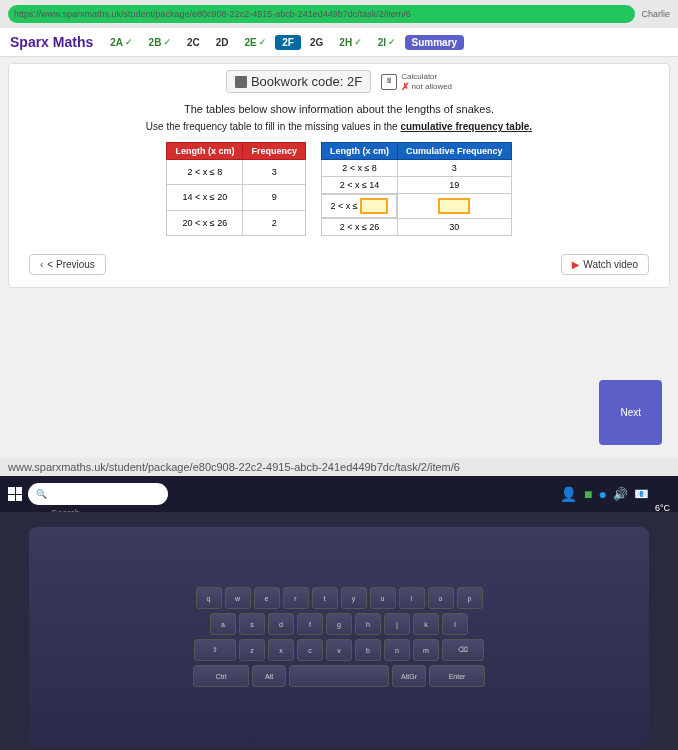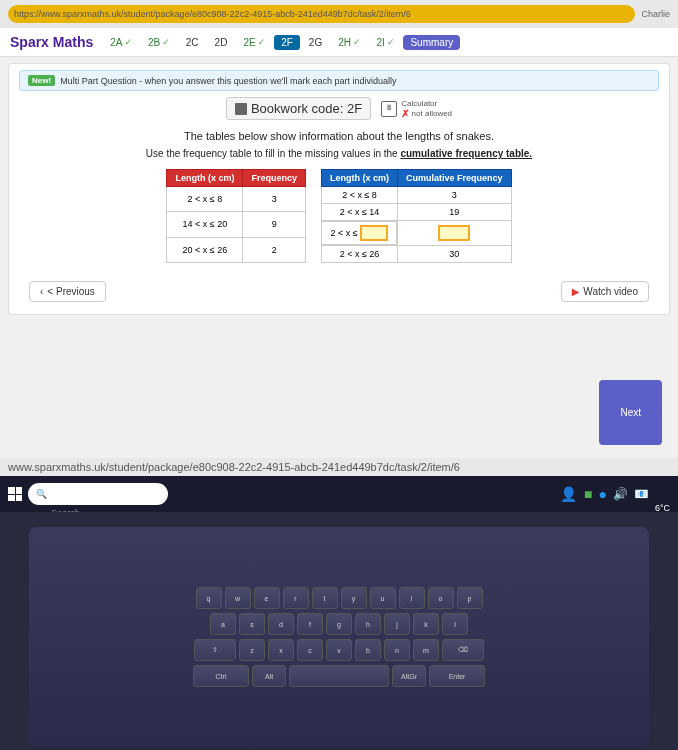--- a/index.html
+++ b/index.html
@@ -15,21 +15,21 @@
     .browser-bar {
       background: #e8e8e8;
       height: 28px;
       display: flex;
       align-items: center;
       padding: 0 8px;
       gap: 6px;
     }
     .browser-bar-url {
       flex: 1;
-      background: #eab308;
+      background: #22c55e;
       border-radius: 10px;
       height: 18px;
       font-size: 9px;
       color: #555;
       padding: 0 6px;
       display: flex;
       align-items: center;
       overflow: hidden;
     }
     .browser-bar-right {
@@ -70,20 +70,21 @@
       padding: 2px 7px;
       font-size: 10px;
       border-radius: 3px;
       cursor: pointer;
       display: flex;
       align-items: center;
       gap: 2px;
       color: #333;
       background: transparent;
       border: none;
+      font-weight: bold;
     }
     .nav-tab.active {
       background: #0369a1;
       color: white;
     }
     .nav-tab.checked {
       color: #2e7d32;
     }
     .nav-tab .check {
       color: #4caf50;
@@ -449,24 +450,20 @@
         <span class="check">✓</span>
       </button>
       <button class="nav-tab summary">
         <span>Summary</span>
       </button>
     </div>
   </div>
 
   <div class="content-area">
 
-    <div class="info-bar">
-      <span class="new-badge">New!</span>
-      <span>Multi Part Question - when you answer this question we'll mark each part individually</span>
-    </div>
 
     <div class="tools-row">
       <div class="bookwork-code">
         <span class="bookwork-icon"></span>
         <span>Bookwork code: 2F</span>
       </div>
       <div class="calculator-info">
         <div class="calc-icon">🖩</div>
         <div>
           <div>Calculator</div>

